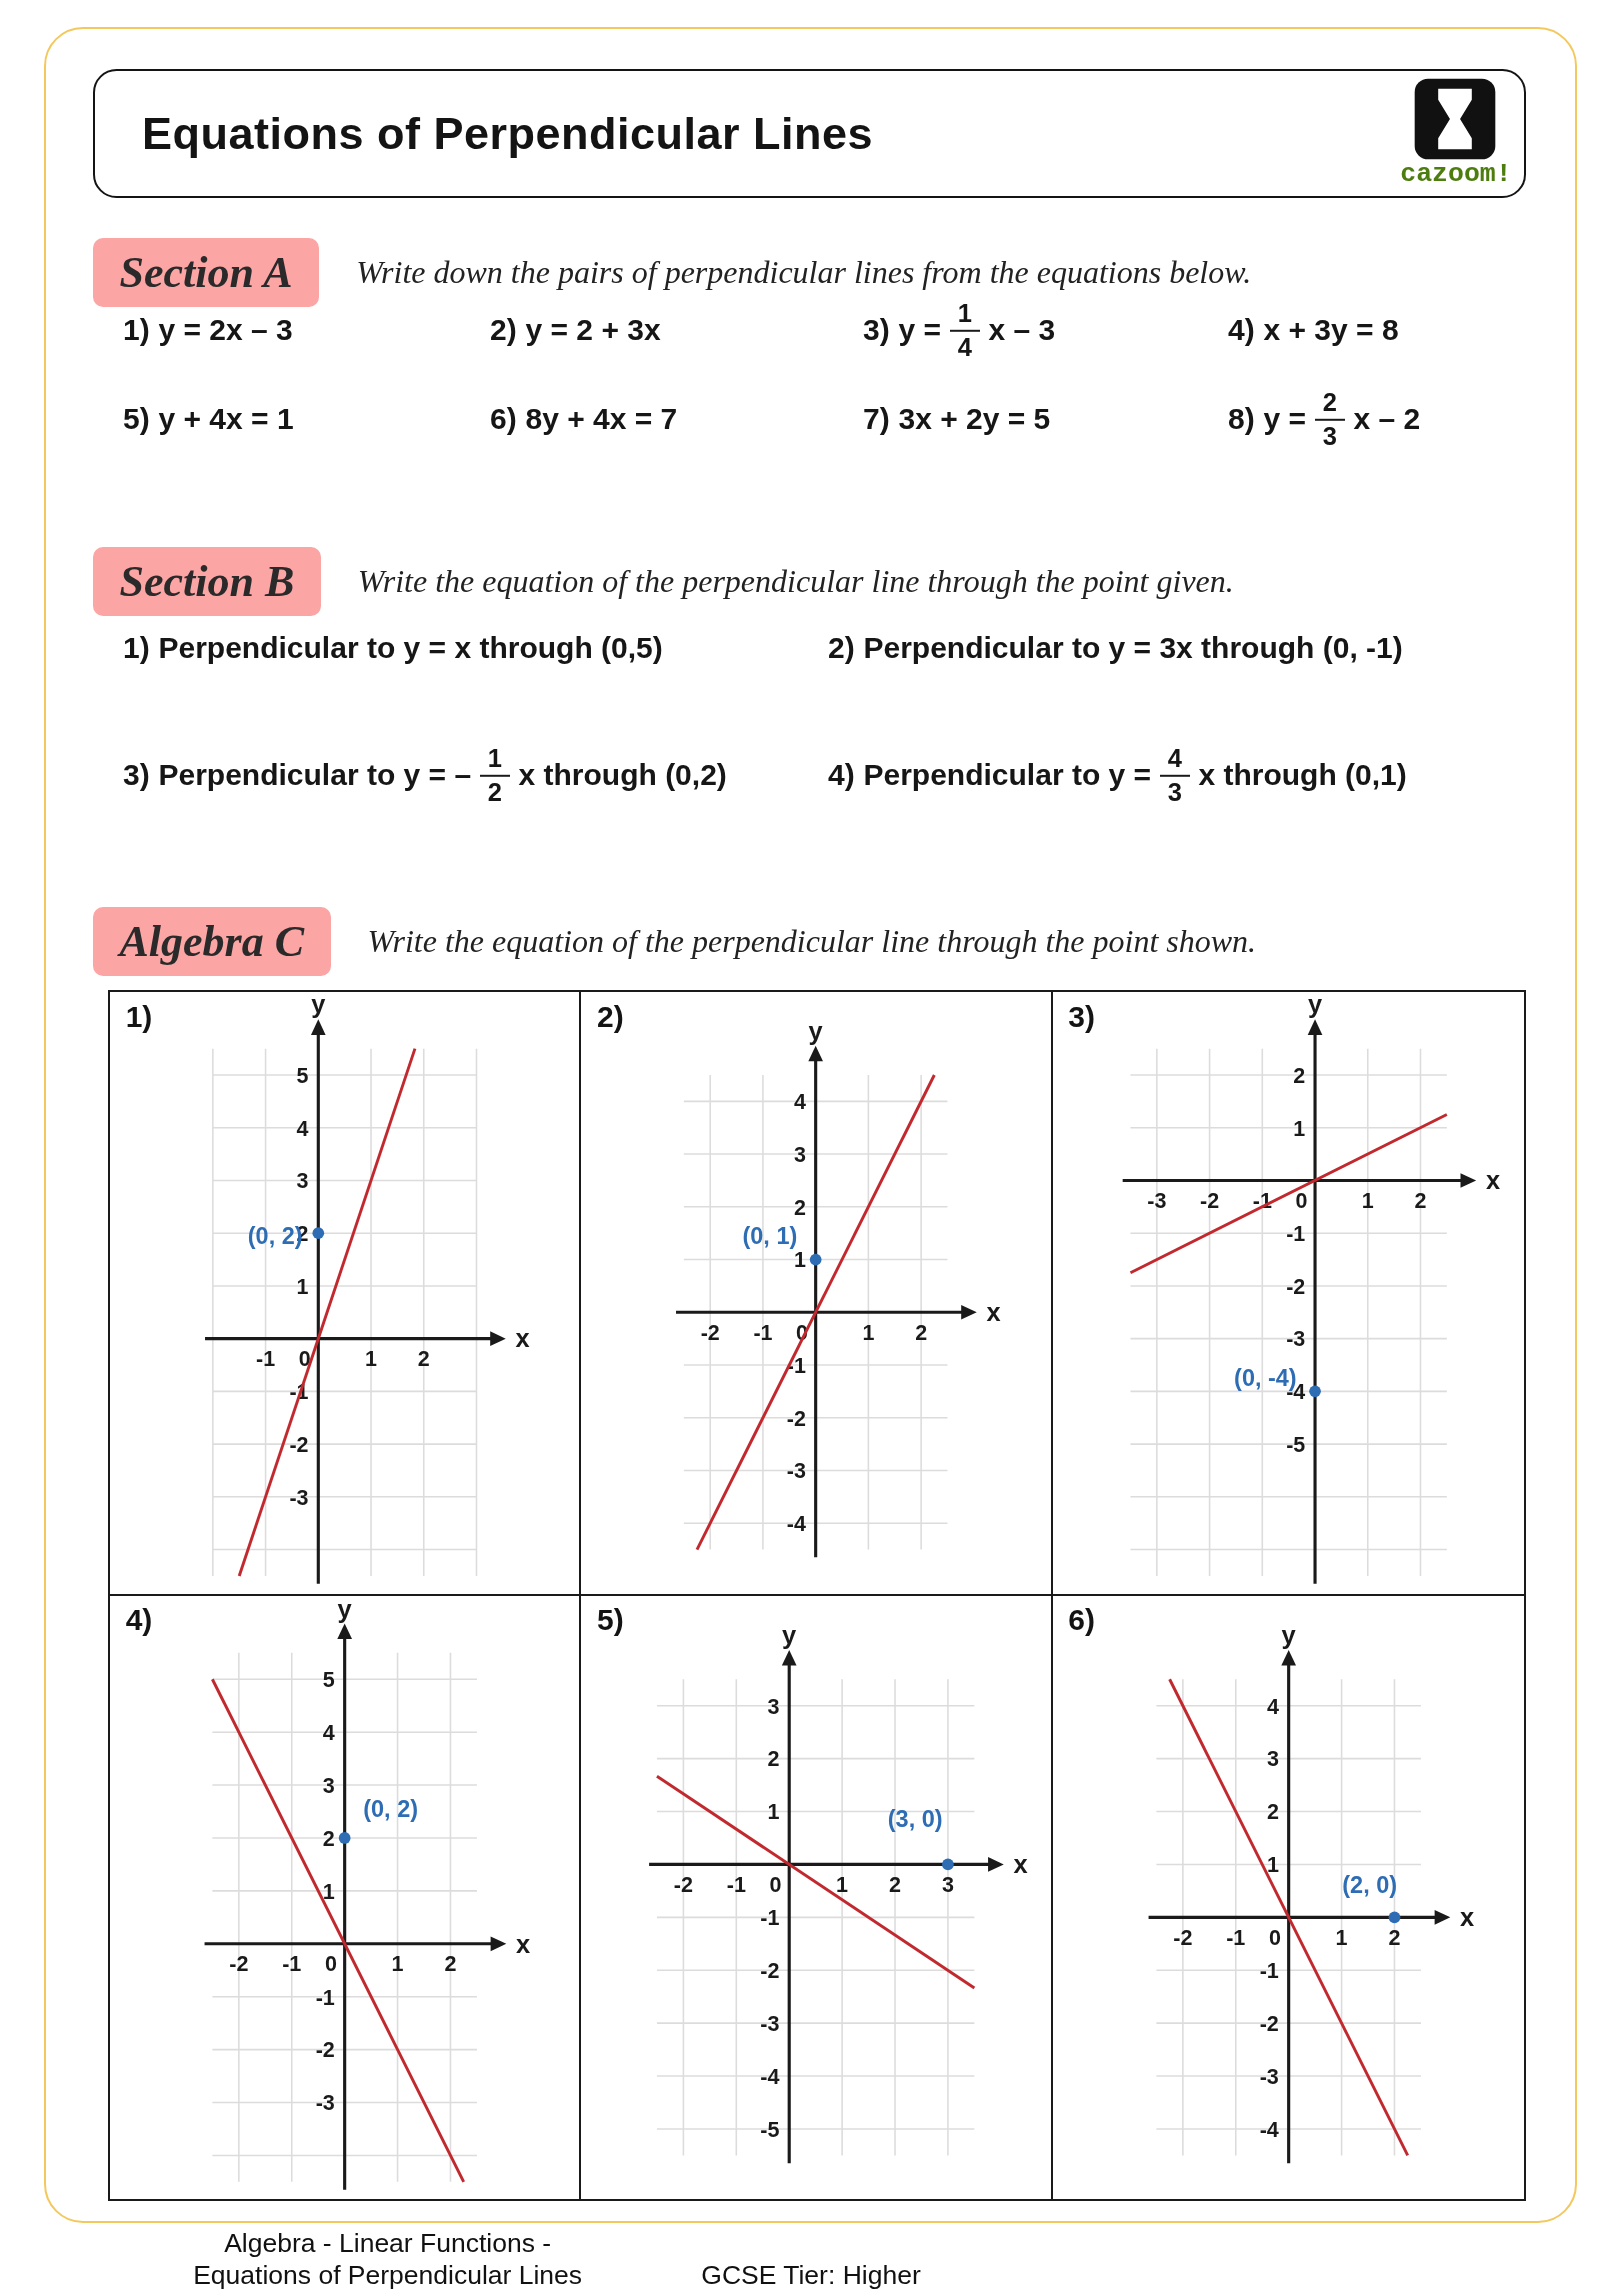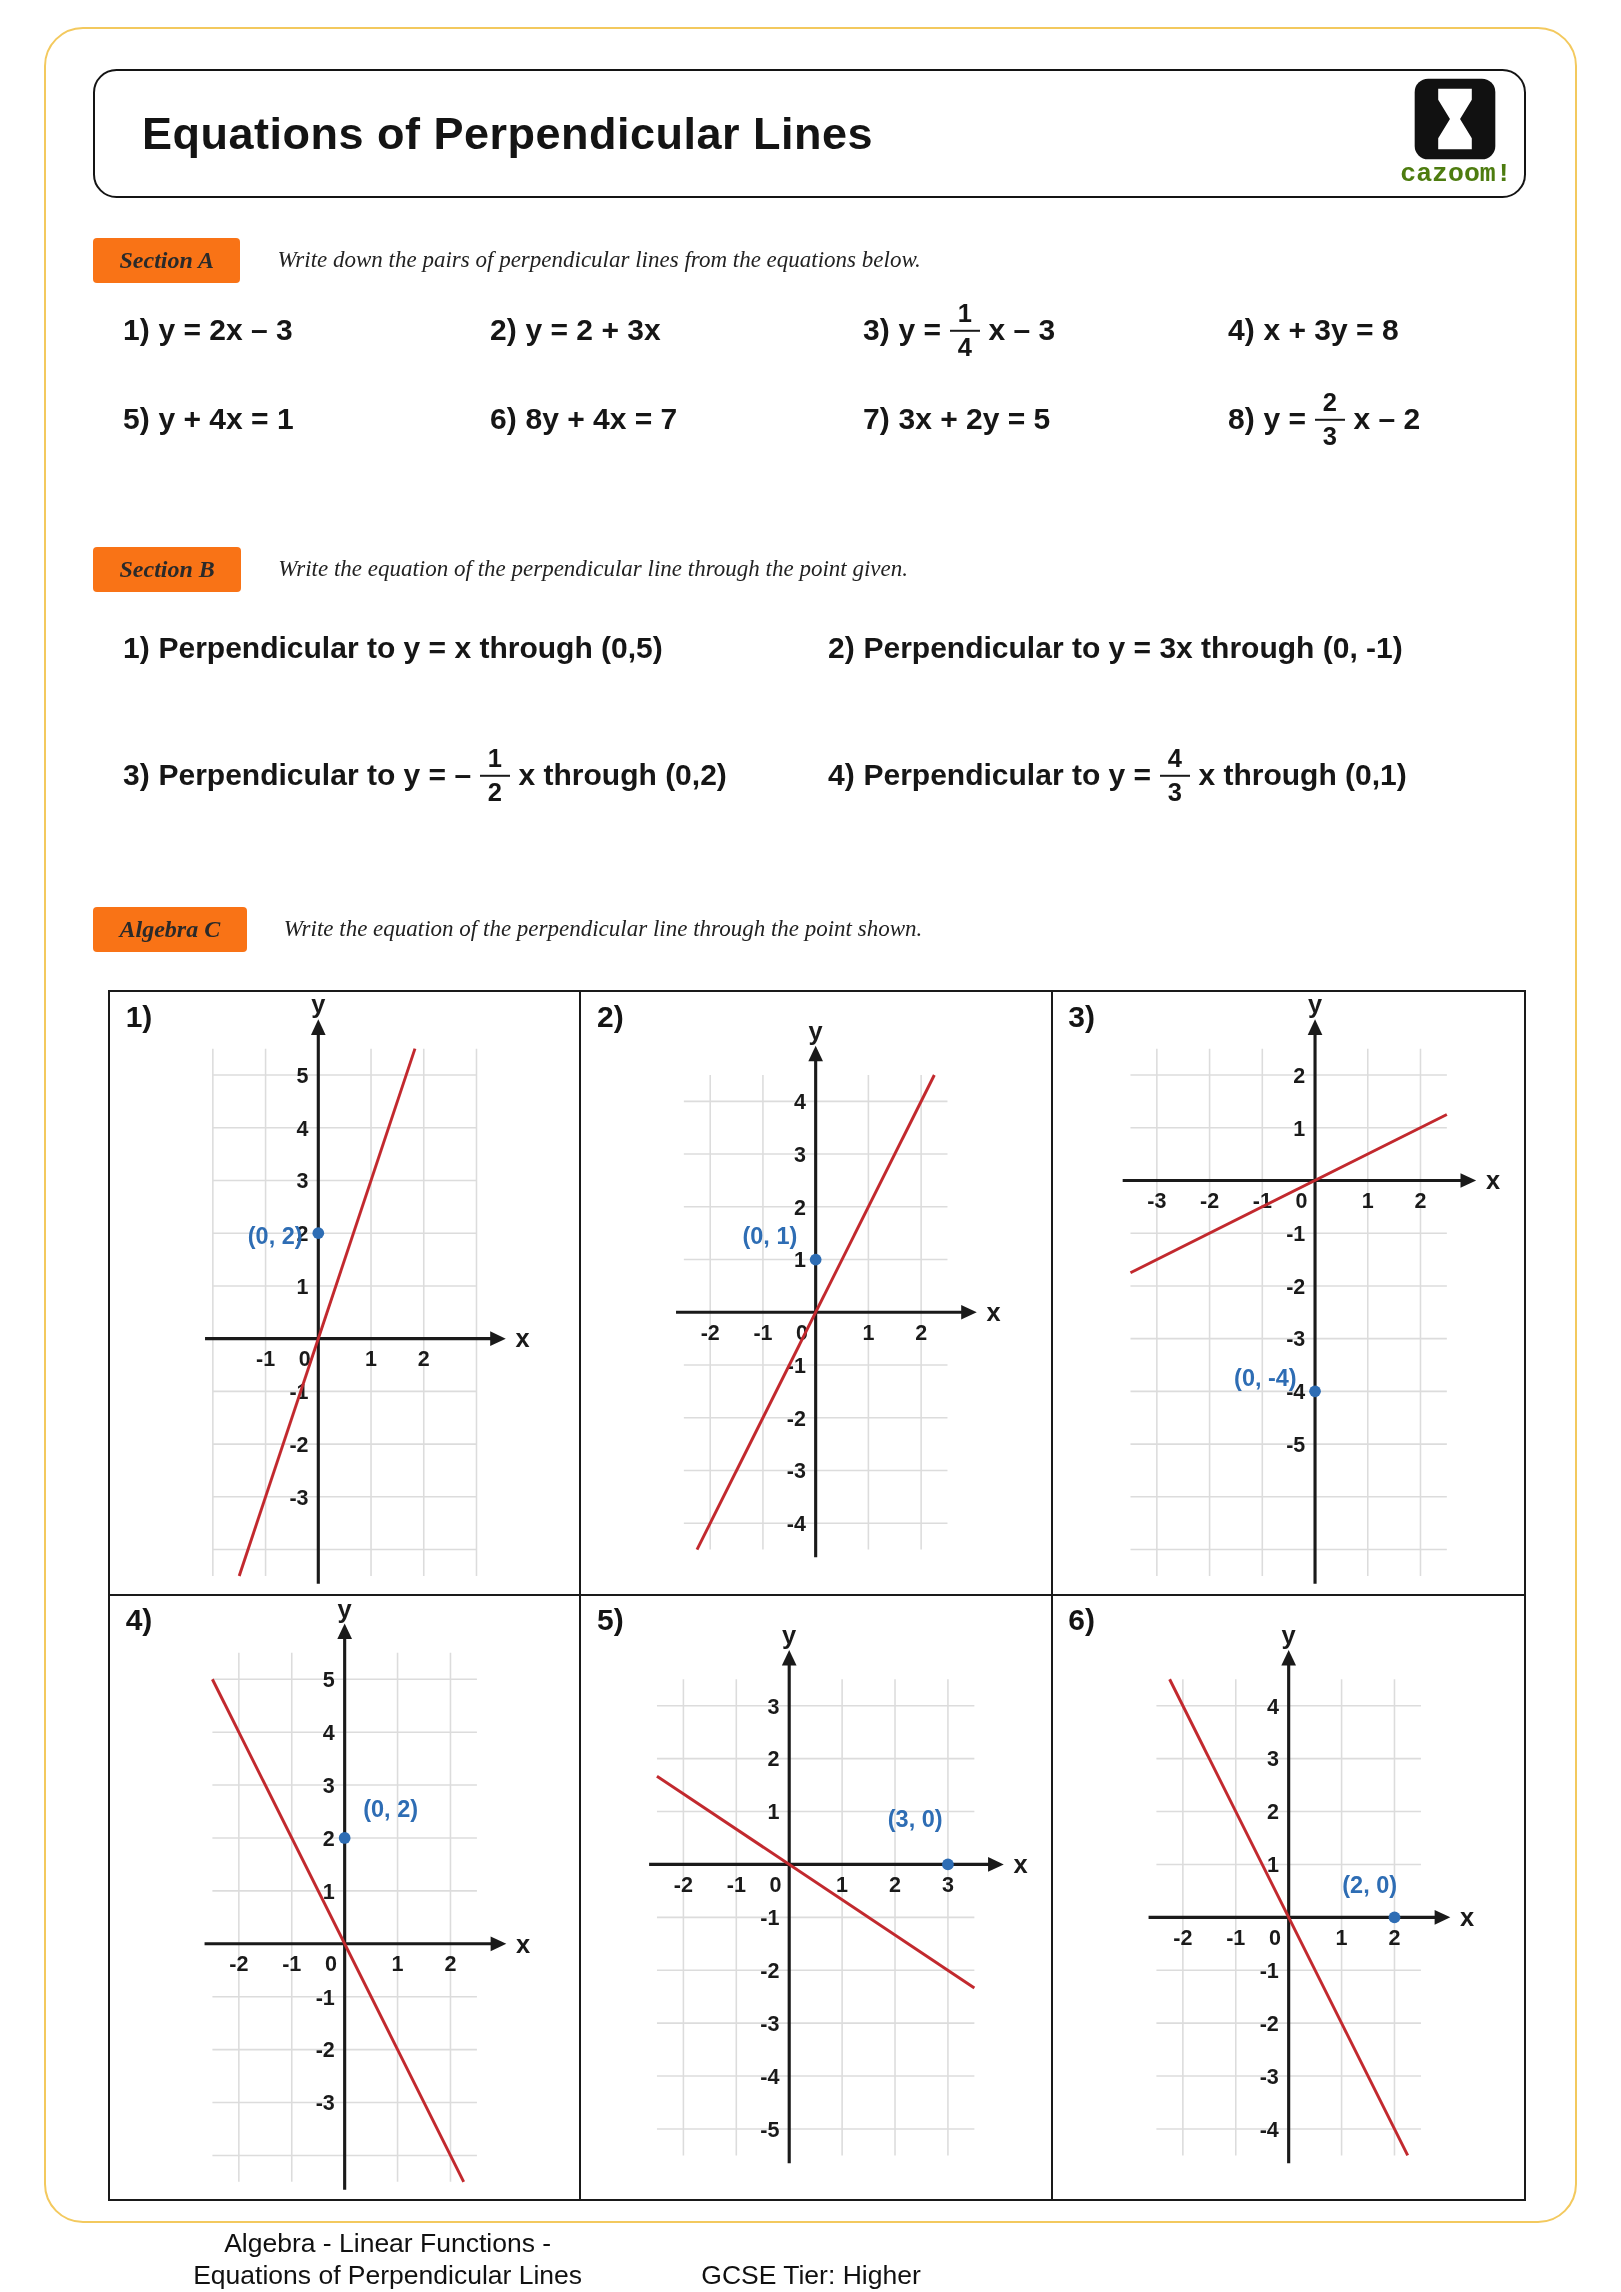--- a/index.html
+++ b/index.html
@@ -19,27 +19,27 @@
     display:flex; align-items:center; padding-left:47px;
   }
   .page-title { font-size:45px; font-weight:bold; color:#141414; letter-spacing:0.5px; }
   .logo { position:absolute; right:13.7px; top:5.9px; width:110px; text-align:center; }
   .logo-icon { width:84px; height:84px; display:block; margin:0 auto; }
   .logo-text { font-family:Liberation Mono, monospace; font-weight:bold; font-size:26.5px; color:#4d7c0f; margin-top:-2px; }
   
   .section-head { position:absolute; left:93px; display:flex; align-items:center; }
   .section-head.a { top:238px; } .section-head.b { top:547px; } .section-head.c { top:907px; }
   .section-label {
-    display:inline-block; background:#f97316; border-radius:4px; padding:8.8px 26.5px;
+    display:inline-block; background:#fca5a5; border-radius:10px; padding:8.8px 26.5px;
     font-family:"Liberation Serif", serif; font-style:italic; font-weight:bold;
-    font-size:24px; color:#2a2a2a; white-space:nowrap;
+    font-size:44px; color:#2a2a2a; white-space:nowrap;
   }
   .section-instruction {
     margin-left:37px; font-family:"Liberation Serif", serif; font-style:italic;
-    font-size:23px; color:#222; white-space:nowrap;
+    font-size:32px; color:#222; white-space:nowrap;
   }
   
   .eq {
     position:absolute; transform:translateY(-50%);
     display:flex; align-items:center; gap:8.8px;
     font-size:30px; font-weight:bold; color:#161616; white-space:nowrap;
   }
   .frac { display:flex; flex-direction:column; align-items:center; font-size:25.5px; line-height:1.05; font-weight:bold; }
   .frac .fr-top { padding:0 7.8px 2.9px; border-bottom:2.9px solid #1a1a1a; }
   .frac .fr-bot { padding-top:2px; }

